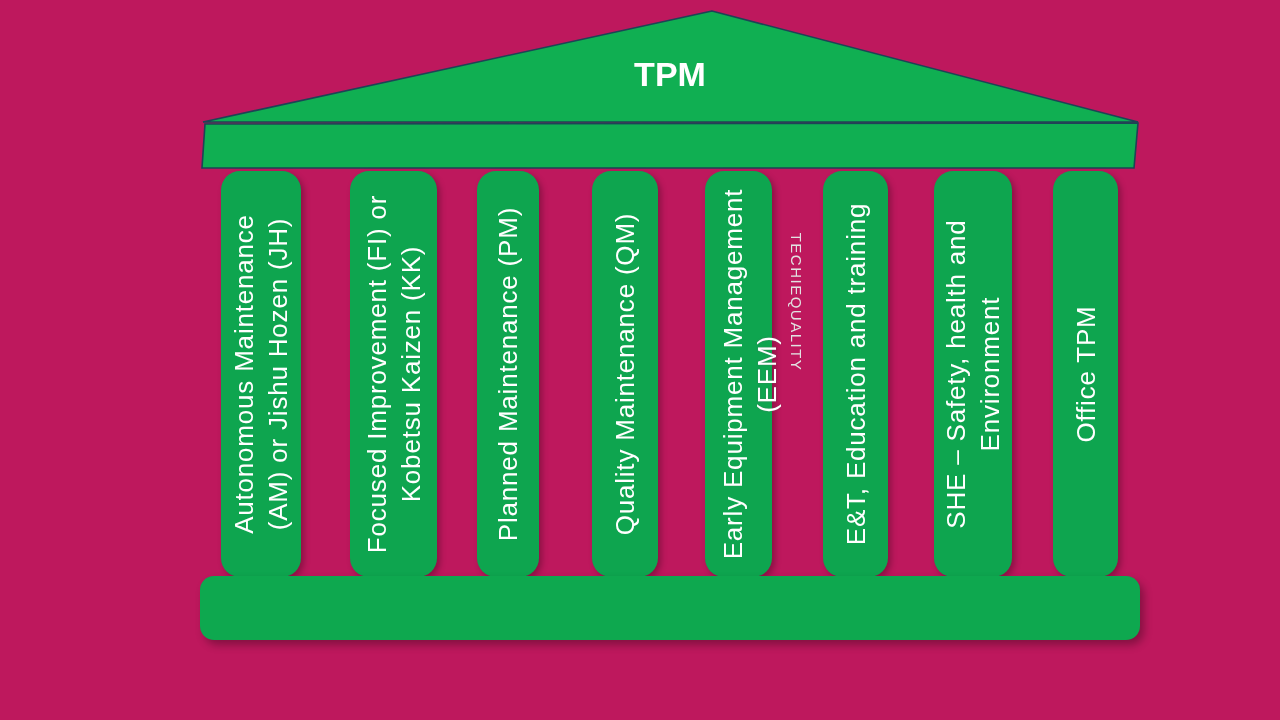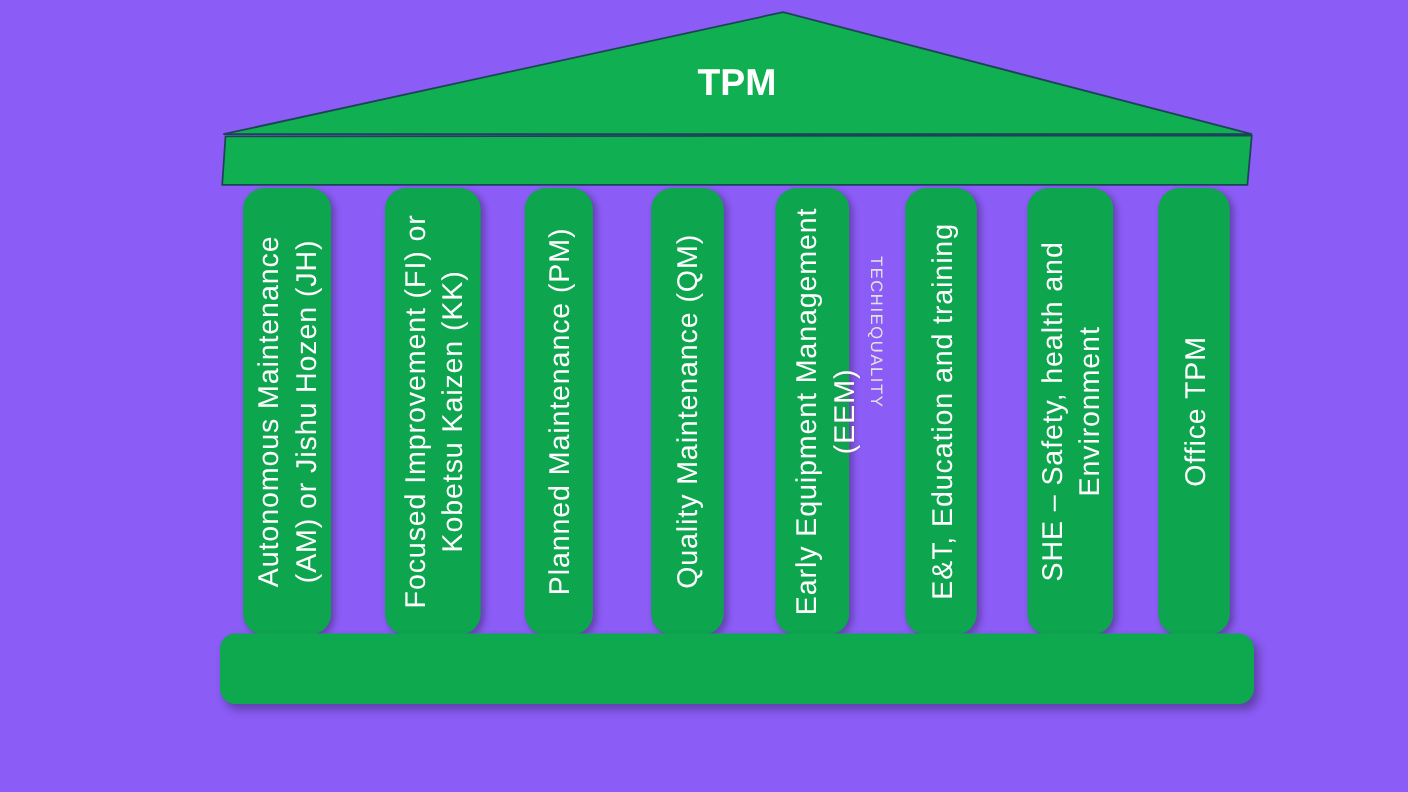--- a/index.html
+++ b/index.html
@@ -5,21 +5,21 @@
   :root{
     --roof-green:#10AF52;
     --pillar-green:#0EA54F;
     --base-green:#0EA84F;
     --outline-navy:#1D4456;
     --text-white:#FFFFFF;
     --watermark-gray:#E2E2E2;
   }
   html,body{margin:0;padding:0;background:#ffffff;}
   .stage{
-    position:relative;width:1280px;height:720px;background:#8b5cf6;overflow:hidden;
+    position:relative;width:1280px;height:720px;background:#be185d;overflow:hidden;
     font-family:"Liberation Sans",sans-serif;
   }
   .roof-svg{position:absolute;left:0;top:0;width:1280px;height:185px;}
   .tpm-title{
     font-family:"Liberation Sans",sans-serif;
     font-weight:bold;font-size:34px;fill:var(--text-white);
   }
   .pillar{
     position:absolute;top:171px;height:406px;
     background:var(--pillar-green);

